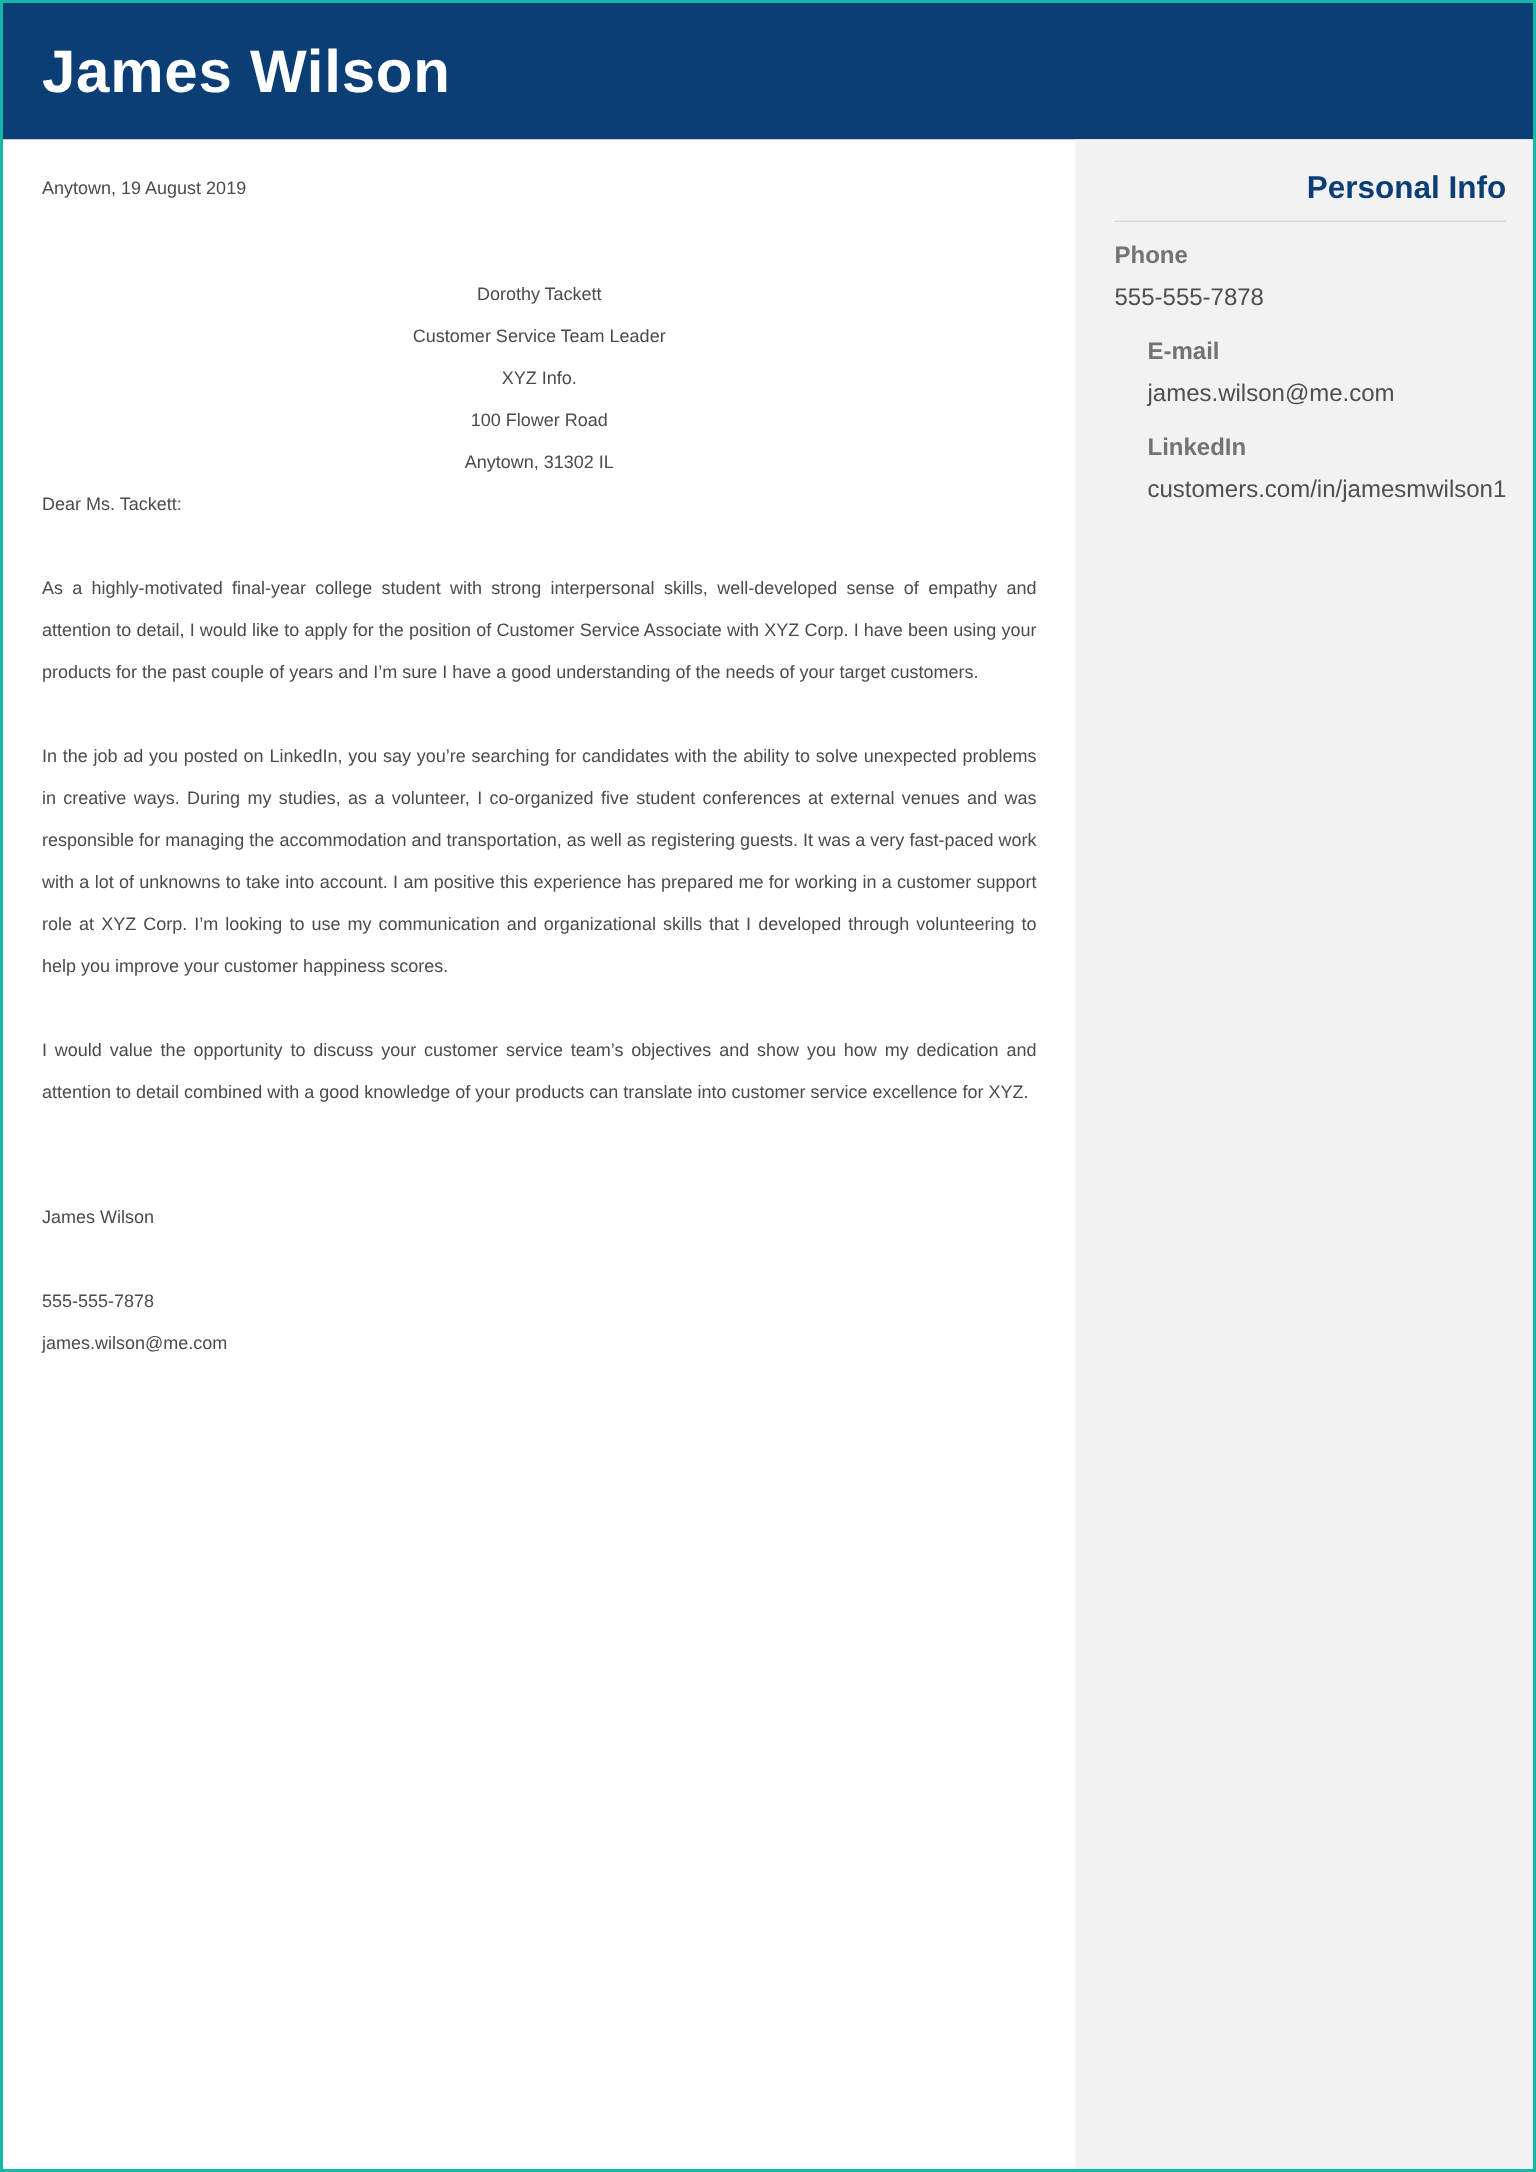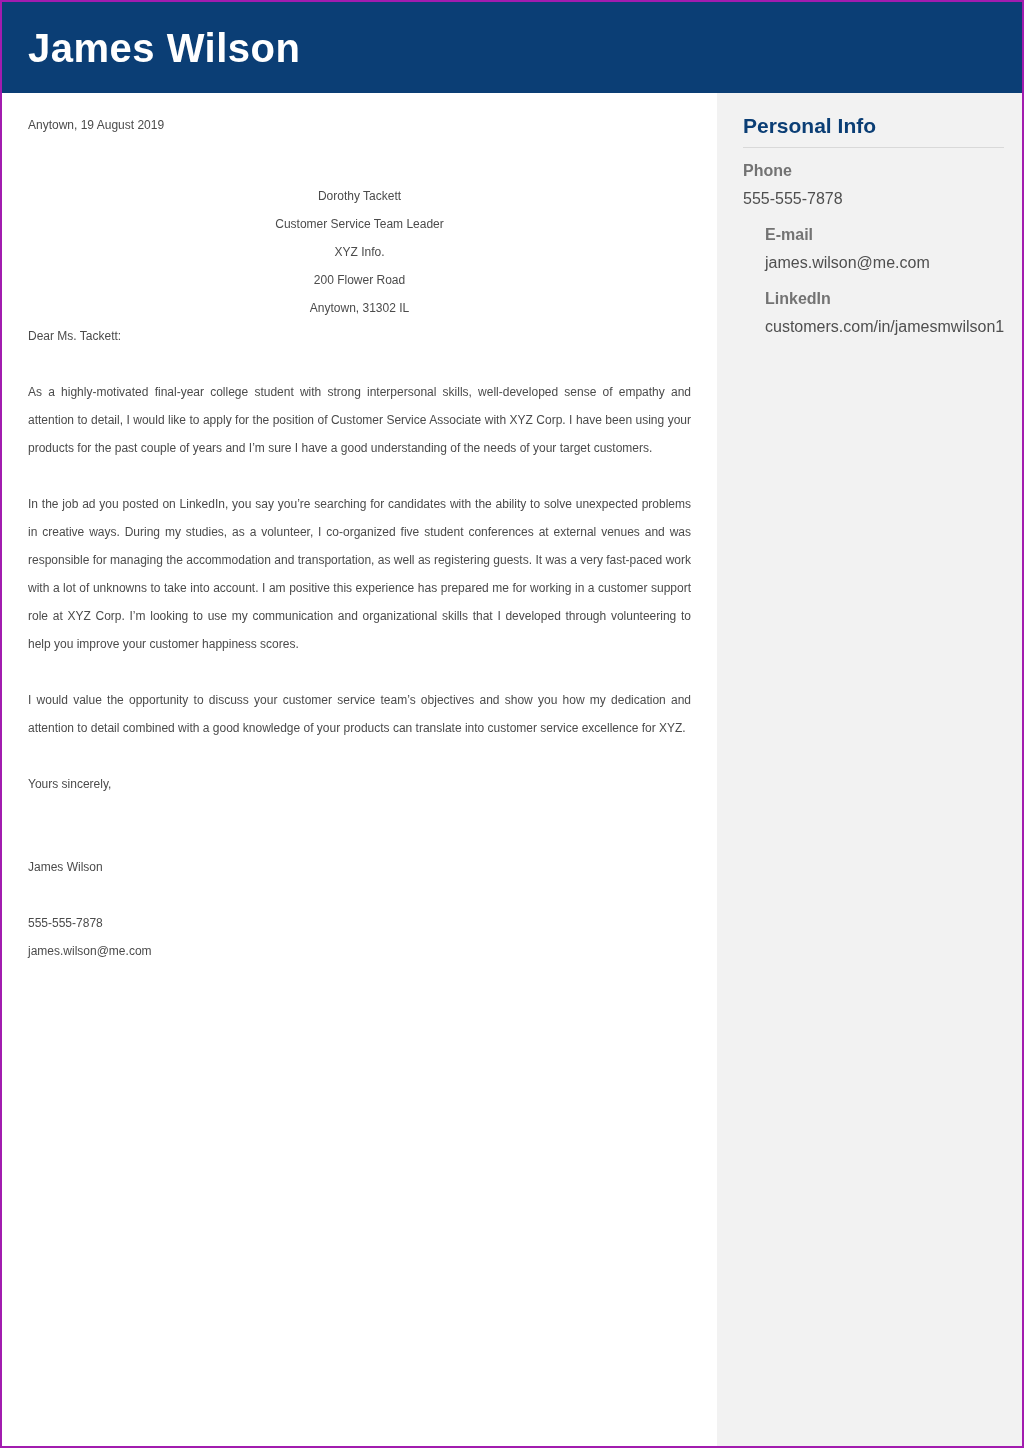--- a/index.html
+++ b/index.html
@@ -1,20 +1,20 @@
 <!DOCTYPE html>
 <html><head>
 <meta charset="utf-8">
 <style>
   * { box-sizing: border-box; }
   html, body { margin: 0; padding: 0; background: #ffffff; }
   .page {
     width: 1024px;
     height: 1448px;
-    border: 2px solid #a21caf;
+    border: 2px solid #14b8a6;
     background: #ffffff;
     font-family: "Liberation Sans", "DejaVu Sans", sans-serif;
     position: relative;
     overflow: hidden;
     display: flex;
     flex-direction: column;
   }
   .letter-header {
     height: 91px;
     background: #0b3e75;
@@ -63,20 +63,21 @@
     color: #4f4f4f;
     font-size: 16px;
     line-height: 28px;
   }
   .sidebar-title {
     color: #0b3e75;
     font-size: 21px;
     font-weight: 700;
     margin: 0;
     line-height: 26px;
+    text-align: right;
   }
   .sidebar-divider {
     border: none;
     border-top: 1px solid #d9d9d9;
     margin: 8px 0 0 0;
   }
   .info-group { margin-top: 9px; }
   .info-group + .info-group { margin-top: 8px; margin-left: 22px; }
   .info-label {
     font-weight: 700;
@@ -95,33 +96,32 @@
 
   <div class="content">
 
     <div class="main">
       <p class="date-line">Anytown, 19 August 2019</p>
 
       <div class="recipient-block">
         <p>Dorothy Tackett</p>
         <p>Customer Service Team Leader</p>
         <p>XYZ Info.</p>
-        <p>200 Flower Road</p>
+        <p>100 Flower Road</p>
         <p>Anytown, 31302 IL</p>
       </div>
 
       <p class="salutation">Dear Ms. Tackett:</p>
 
       <p class="body-paragraph">As a highly-motivated final-year college student with strong interpersonal skills, well-developed sense of empathy and attention to detail, I would like to apply for the position of Customer Service Associate with XYZ Corp. I have been using your products for the past couple of years and I’m sure I have a good understanding of the needs of your target customers.</p>
 
       <p class="body-paragraph">In the job ad you posted on LinkedIn, you say you’re searching for candidates with the ability to solve unexpected problems in creative ways. During my studies, as a volunteer, I co-organized five student conferences at external venues and was responsible for managing the accommodation and transportation, as well as registering guests. It was a very fast-paced work with a lot of unknowns to take into account. I am positive this experience has prepared me for working in a customer support role at XYZ Corp. I’m looking to use my communication and organizational skills that I developed through volunteering to help you improve your customer happiness scores.</p>
 
       <p class="body-paragraph">I would value the opportunity to discuss your customer service team’s objectives and show you how my dedication and attention to detail combined with a good knowledge of your products can translate into customer service excellence for XYZ.</p>
 
-      <p class="closing">Yours sincerely,</p>
 
       <p class="signature-name">James Wilson</p>
 
       <div class="signature-contacts">
         <p>555-555-7878</p>
         <p>james.wilson@me.com</p>
       </div>
     </div>
 
     <div class="sidebar">

